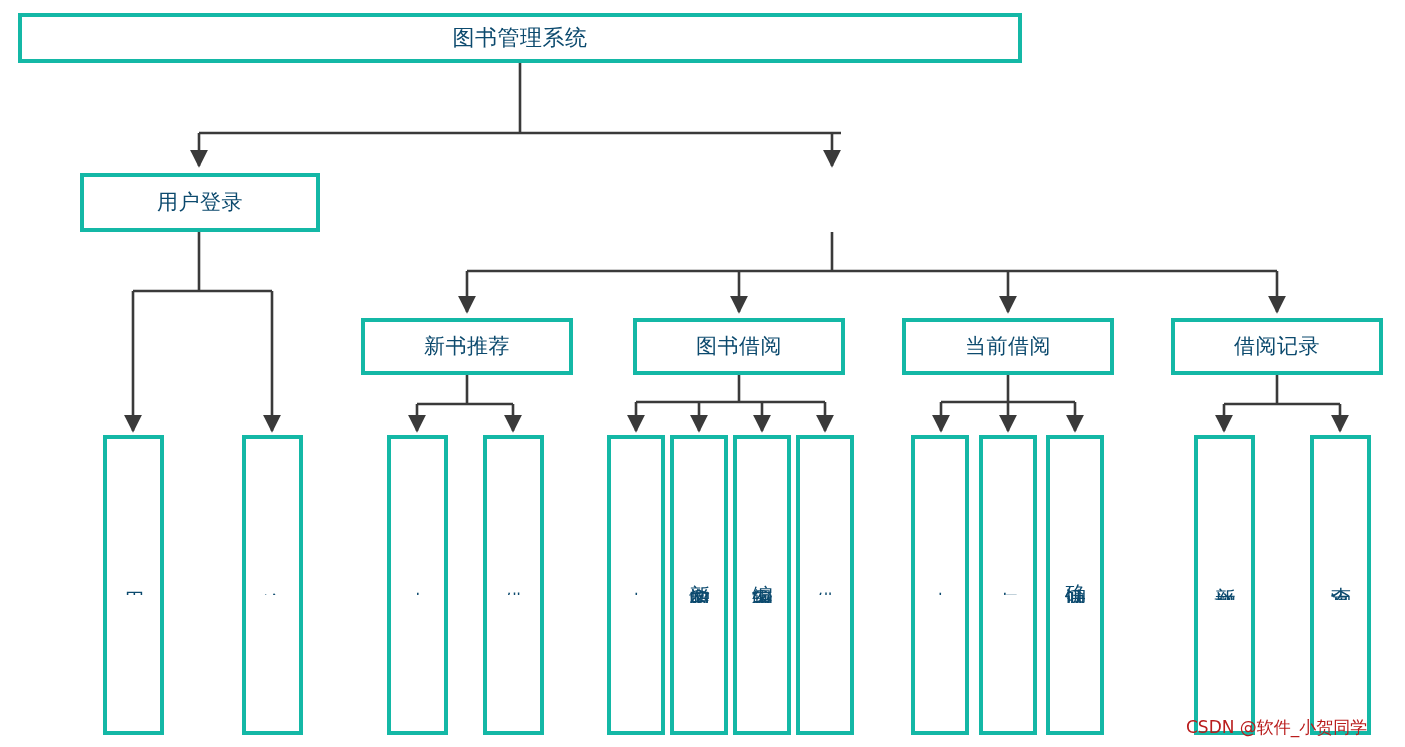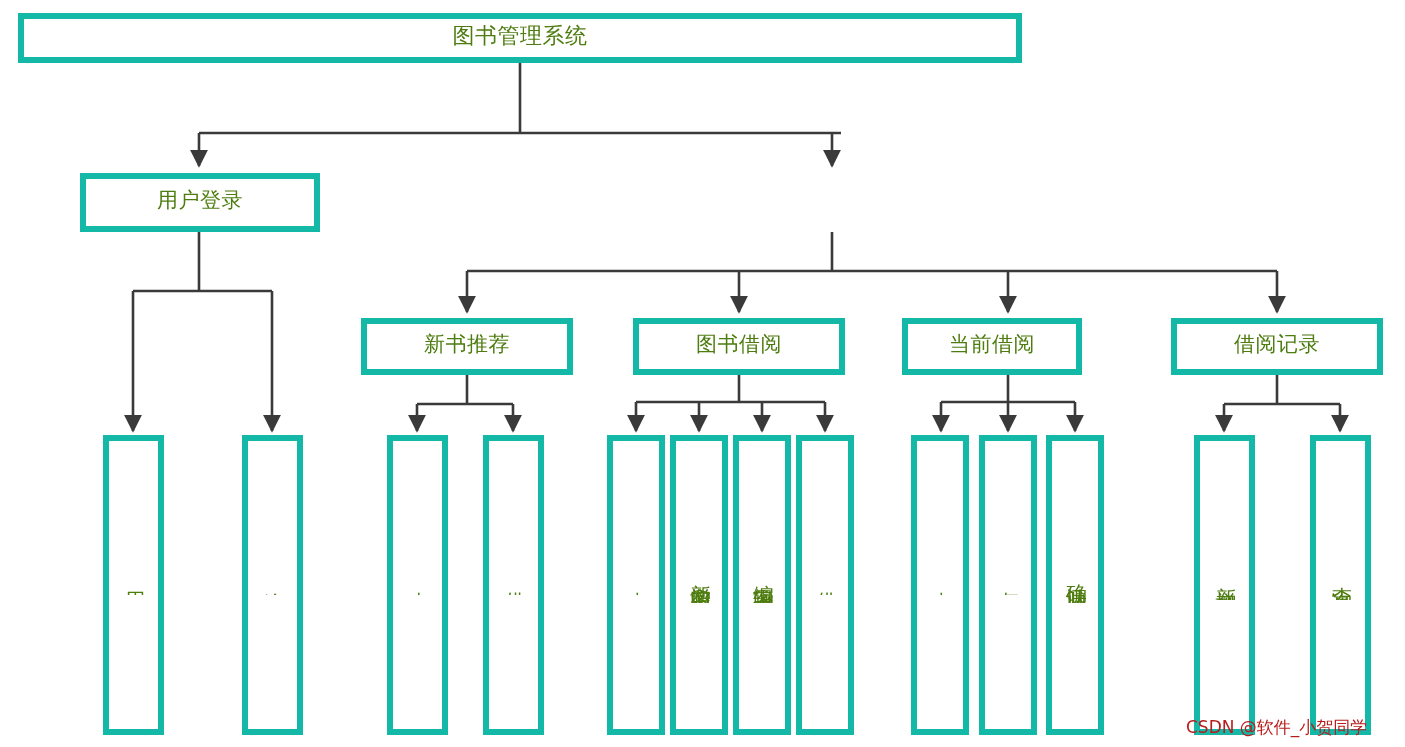--- a/index.html
+++ b/index.html
@@ -23,27 +23,26 @@
     left: 0;
     top: 0;
     width: 1405px;
     height: 747px;
     pointer-events: none;
   }
   .node {
     position: absolute;
     box-sizing: border-box;
     background: #ffffff;
-    border: 6px solid #14b8a6;
+    border: 4px solid #14b8a6;
     display: flex;
     align-items: center;
     justify-content: center;
-    color: #4d7c0f;
+    color: #0c4a6e;
     z-index: 2;
-    font-family: Liberation Mono, monospace;
   }
   .node .label {
     display: block;
     text-align: center;
     line-height: 1.08;
     white-space: nowrap;
   }
   
   .node.horiz .label {
     font-size: 21px;
@@ -143,21 +142,21 @@
   <div class="node horiz" style="left:80px; top:173px; width:240px; height:59px;">
     <span class="label">用户登录</span>
   </div>
 
   <div class="node horiz" style="left:361px; top:318px; width:212px; height:57px;">
     <span class="label">新书推荐</span>
   </div>
   <div class="node horiz" style="left:633px; top:318px; width:212px; height:57px;">
     <span class="label">图书借阅</span>
   </div>
-  <div class="node horiz" style="left:902px; top:318px; width:180px; height:57px;">
+  <div class="node horiz" style="left:902px; top:318px; width:212px; height:57px;">
     <span class="label">当前借阅</span>
   </div>
   <div class="node horiz" style="left:1171px; top:318px; width:212px; height:57px;">
     <span class="label">借阅记录</span>
   </div>
 
   <div class="node vert" style="left:103px; top:435px; width:61px; height:300px;">
     <span class="label">用户登录</span>
   </div>
   <div class="node vert" style="left:242px; top:435px; width:61px; height:300px;">

